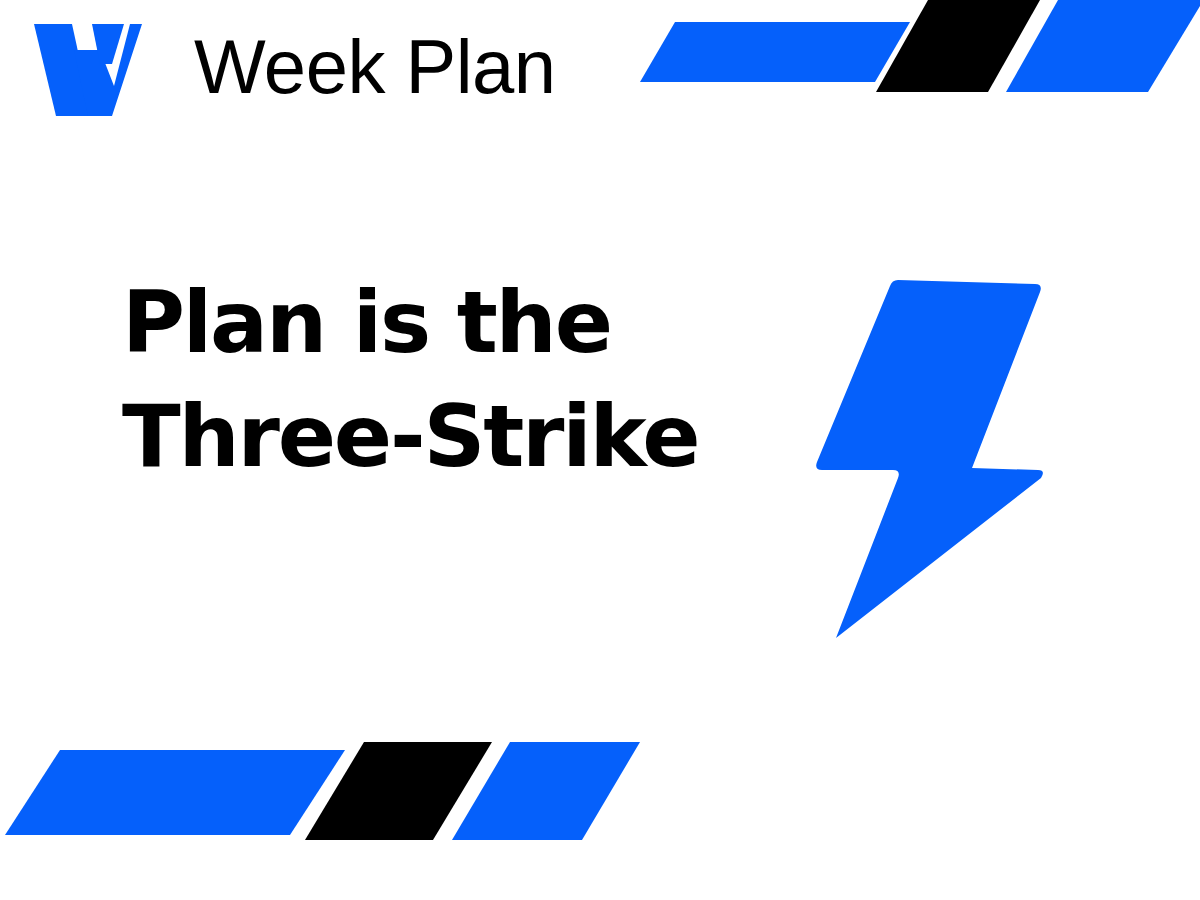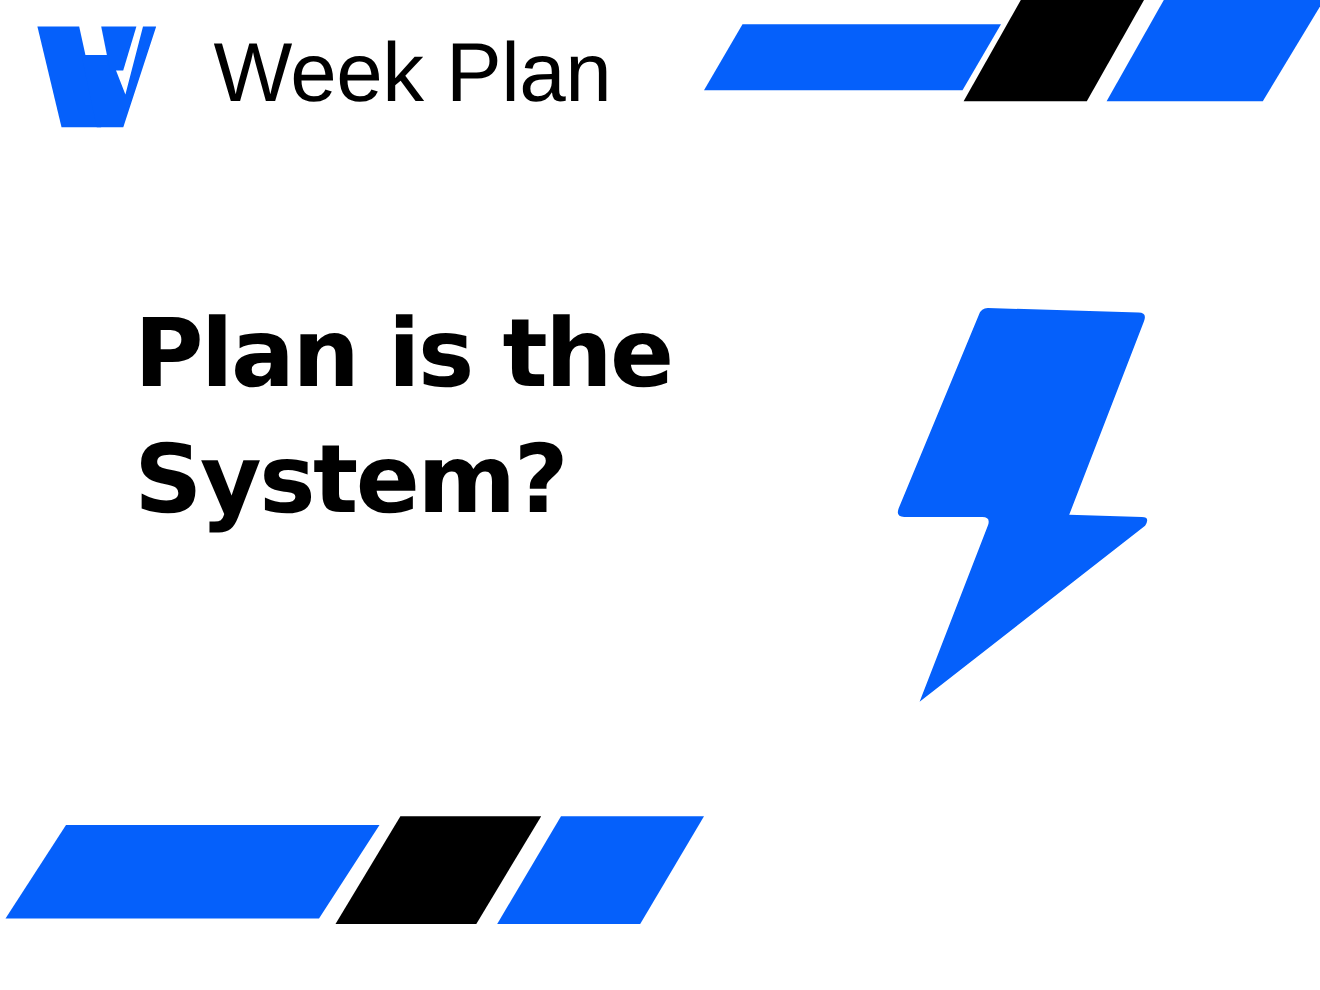--- a/index.html
+++ b/index.html
@@ -121,21 +121,21 @@
 
     <polygon points="35,22 270,22 235,82 0,82" fill="#0560FB"></polygon>
 
     <polygon points="288,0 400,0 348,92 236,92" fill="#000000"></polygon>
 
     <polygon points="418,0 560,0 560,6 508,92 366,92" fill="#0560FB"></polygon>
   </svg>
 
   <h1 class="headline">
     <span class="headline-line">Plan is the</span>
-    <span class="headline-line">System?</span>
+    <span class="headline-line">Three-Strike</span>
   </h1>
 
   <svg class="bolt" viewBox="0 0 232 368" aria-hidden="true">
     <path d="M86 8 L223 12 Q231 12 228 20 L160 196 L226 198 Q234 198 229 206 L24 366 L86 206 Q89 198 81 198 L10 198 Q2 198 5 190 L78 14 Q80 8 86 8 Z" fill="#0560FB"></path>
   </svg>
 
   <svg class="ribbon ribbon-bottom-left" viewBox="0 0 640 110" aria-hidden="true">
 
     <polygon points="60,20 345,20 290,105 5,105" fill="#0560FB"></polygon>
 

